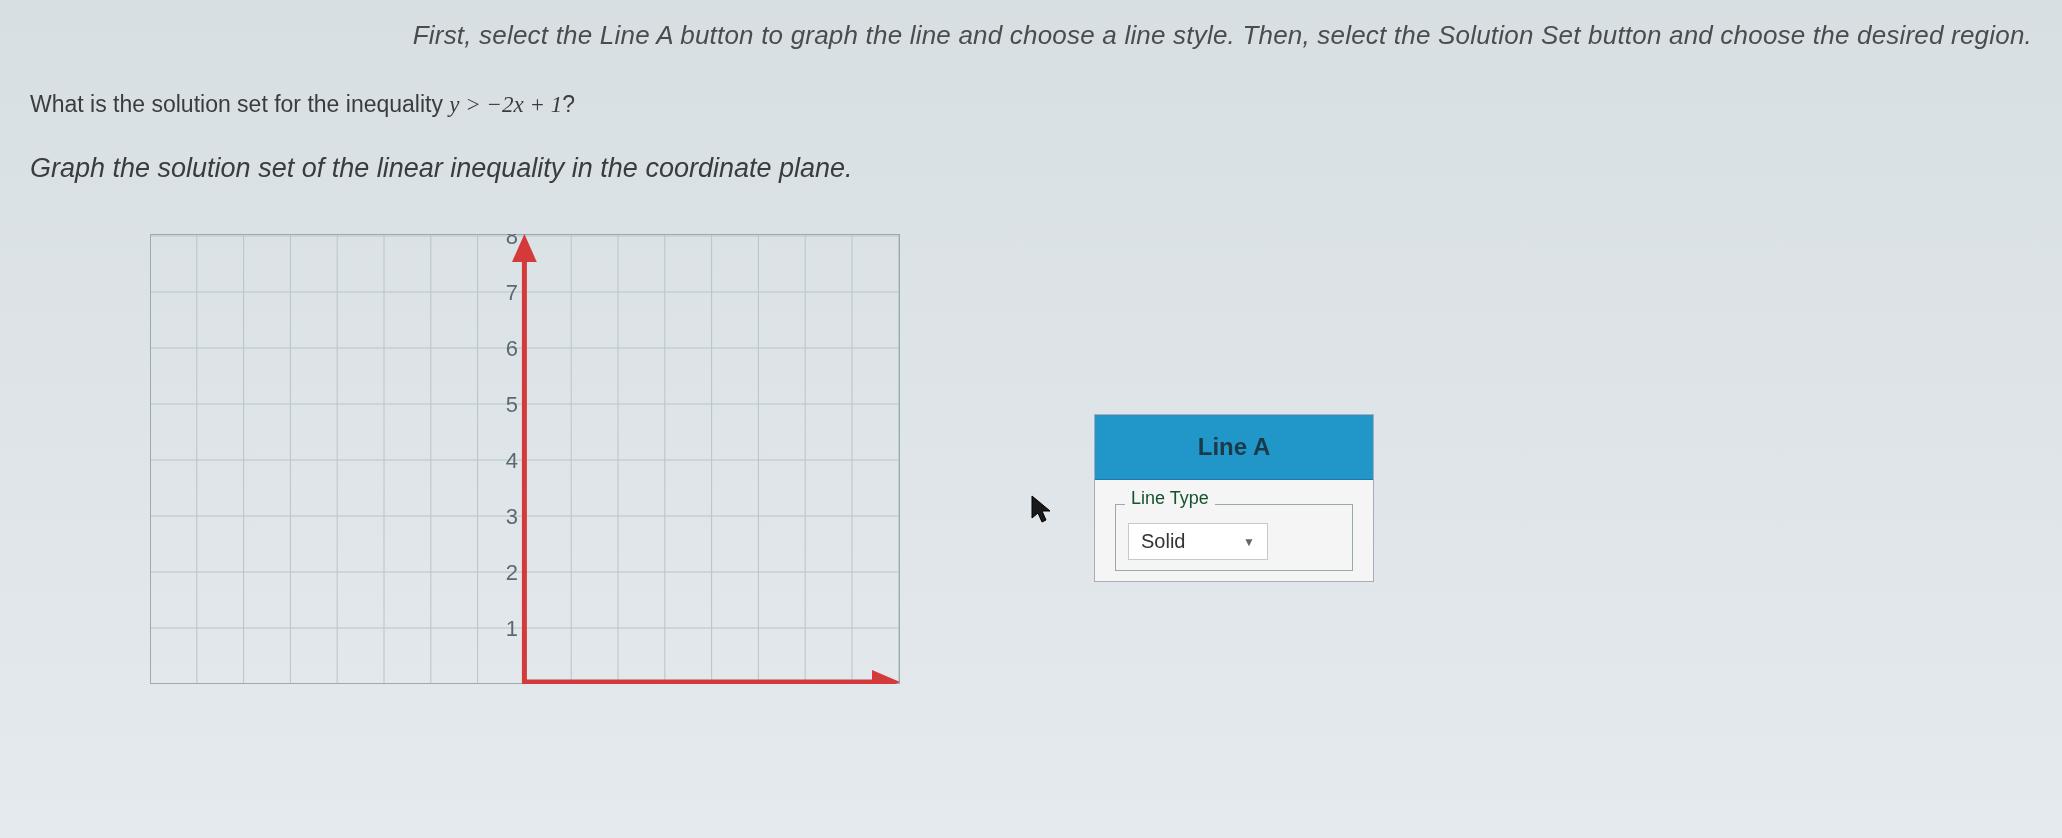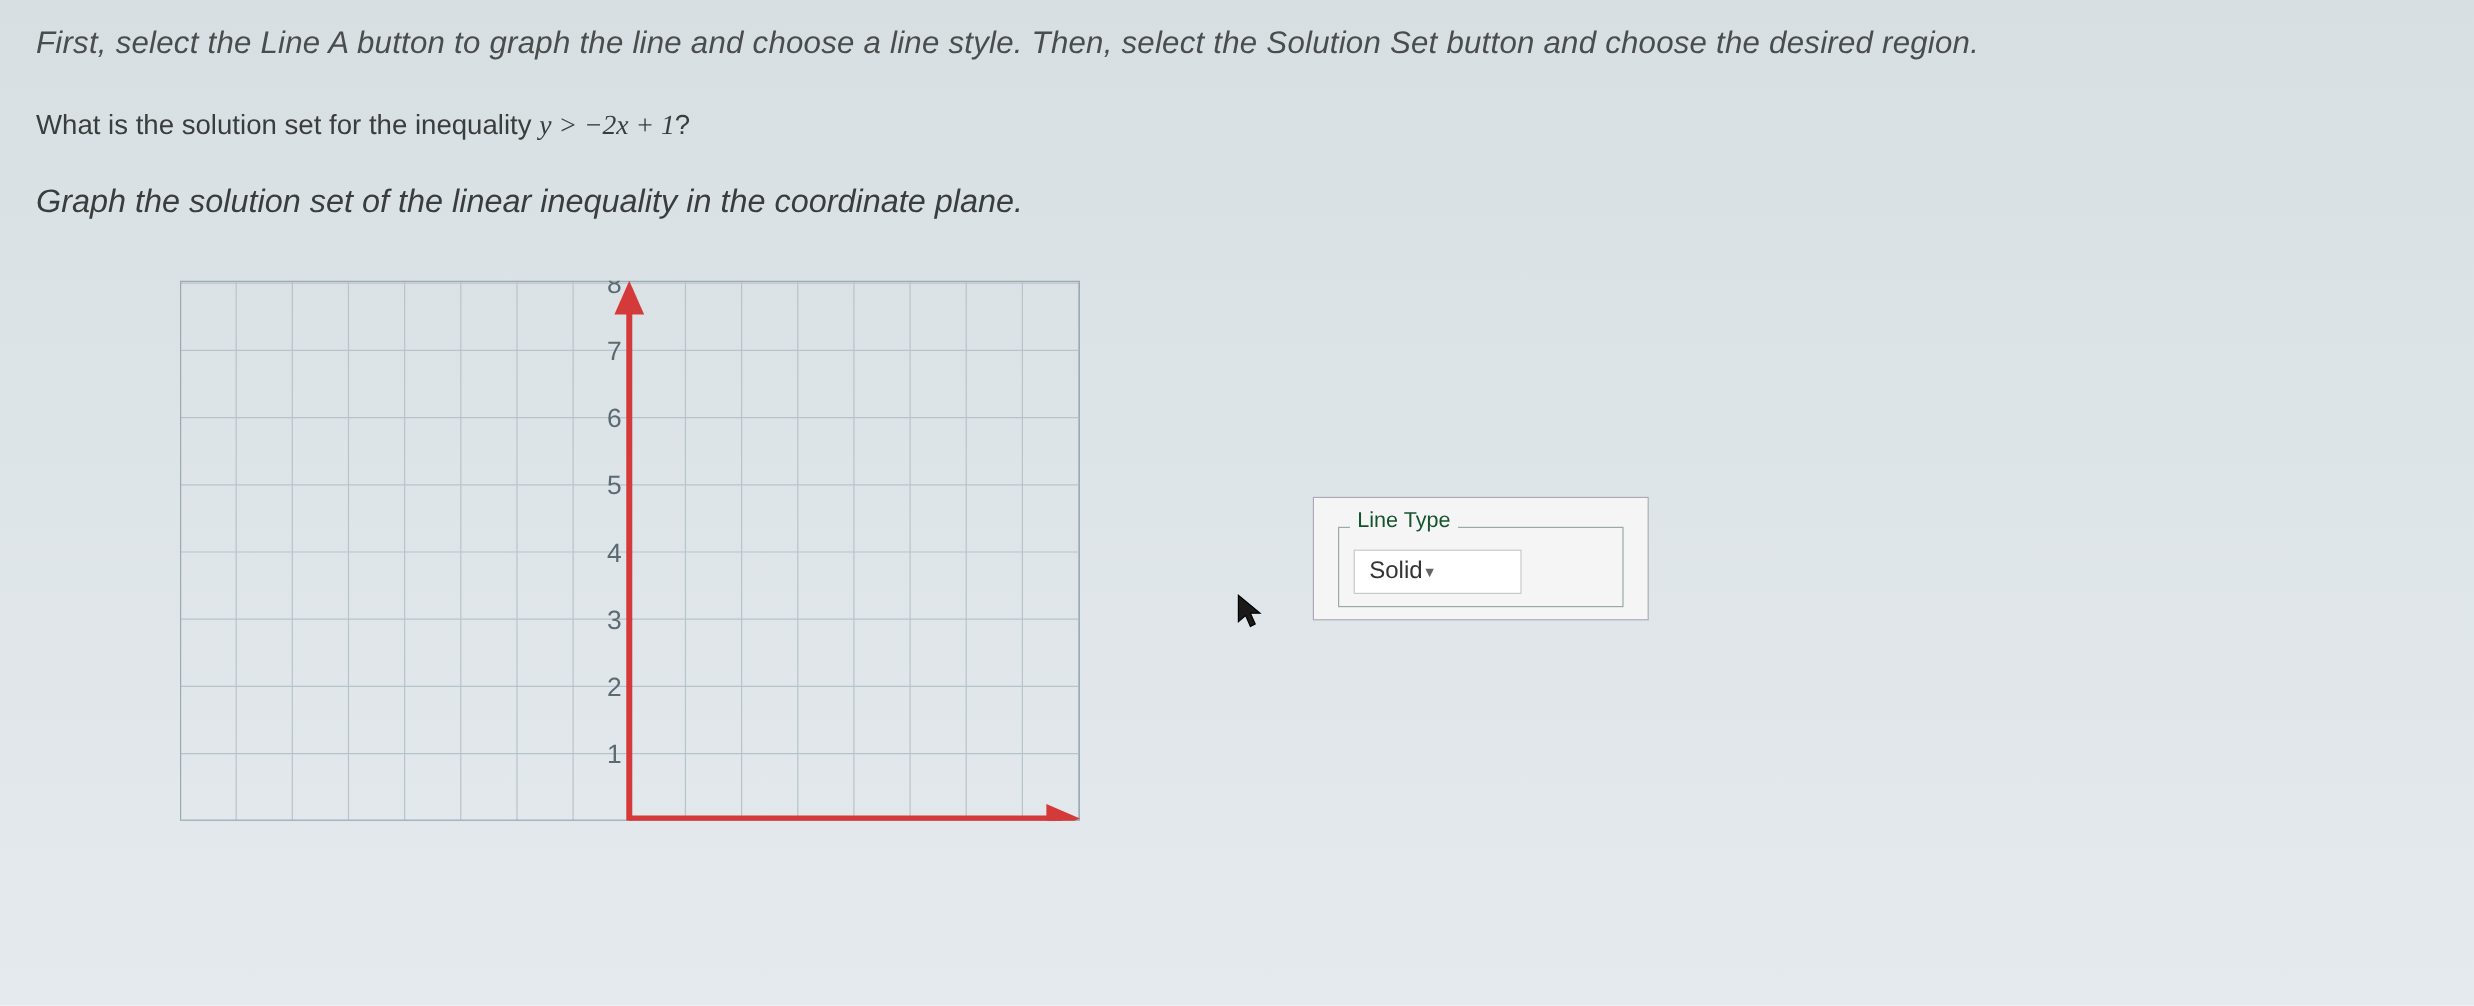--- a/index.html
+++ b/index.html
@@ -15,20 +15,21 @@
       height: 838px;
       color: #3a3d3e;
       overflow: hidden;
     }
     .instruction {
       font-style: italic;
       font-size: 26px;
       color: #4a4d4e;
       margin-bottom: 40px;
       letter-spacing: 0.2px;
+      text-align: right;
     }
     .question {
       font-size: 23px;
       color: #3a3d3e;
       margin-bottom: 35px;
     }
     .question .math {
       font-family: 'Times New Roman', serif;
       font-style: italic;
     }
@@ -94,20 +95,21 @@
       color: #14532d;
     }
     .line-type-group {
       border: 1px solid #9aa;
       padding: 18px 12px 10px 12px;
       margin-top: 6px;
     }
     .dropdown {
       display: flex;
       align-items: center;
+      justify-content: space-between;
       background: #ffffff;
       border: 1px solid #c8c8c8;
       padding: 6px 12px;
       font-size: 20px;
       color: #333;
       cursor: pointer;
       width: 140px;
     }
     .dropdown-arrow {
       font-size: 12px;
@@ -182,20 +184,21 @@
     </svg>
   </div>
 
   <div class="panel-area">
     <div class="cursor-icon">
       <svg width="24" height="30" viewBox="0 0 24 30">
         <path d="M2 2 L2 24 L8 19 L12 28 L16 26 L12 17 L20 17 Z" fill="#1a1a1a" stroke="#000" stroke-width="1"></path>
       </svg>
     </div>
     <div class="line-a-panel">
+      <div class="panel-header">Line A</div>
       <div class="panel-body">
         <div class="fieldset-label">Line Type</div>
         <div class="line-type-group">
           <div class="dropdown">
             <span>Solid</span>
             <span class="dropdown-arrow">▼</span>
           </div>
         </div>
       </div>
     </div>

